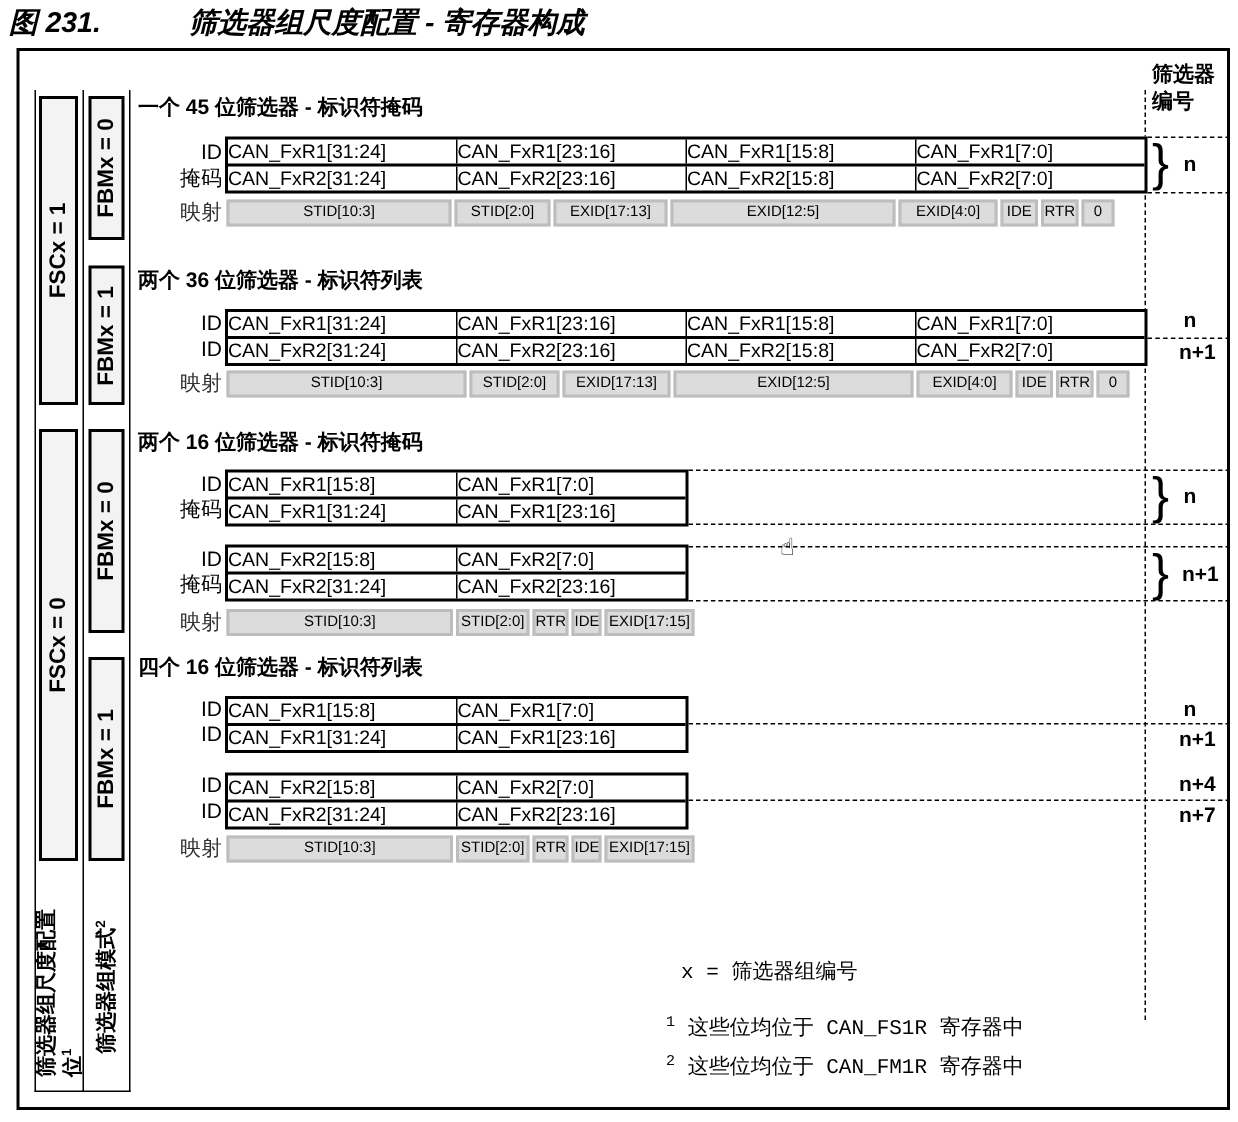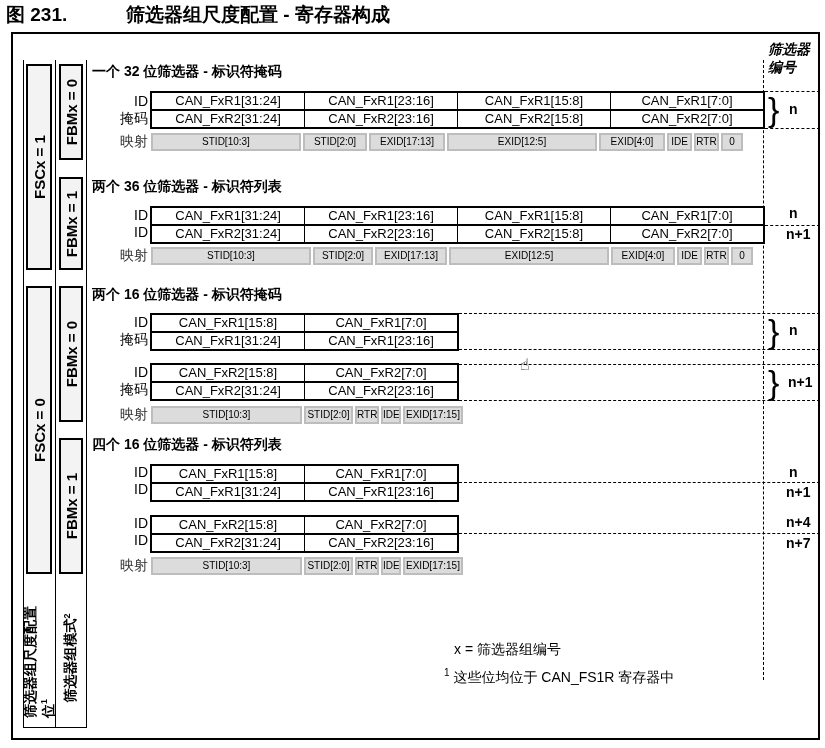--- a/index.html
+++ b/index.html
@@ -1,31 +1,31 @@
 <!DOCTYPE html>
 <html><head>
 <meta charset="utf-8">
 <style>
   html, body { margin:0; padding:0; background:#fff; }
   body { width:825px; height:748px; position:relative; overflow:hidden;
          font-family: "Liberation Sans", "DejaVu Sans", sans-serif; color:#000; }
   .abs { position:absolute; }
-  .title { left:6px; top:2px; font-size:19px; font-weight:bold; white-space:nowrap; }
+  .title { left:6px; top:2px; font-size:19px; font-weight:bold; white-space:nowrap;font-style:italic; }
   .title .fig { display:inline-block; width:120px; }
   .frame { left:11px; top:32px; width:809px; height:708px; border:2px solid #000; box-sizing:border-box; }
   .vline { width:1px; background:#000; }
   .vbox { border:2px solid #000; background:#f3f3f3; box-sizing:border-box; }
   .vtext { position:absolute; left:50%; top:50%; transform:translate(-50%,-50%) rotate(-90deg);
            white-space:nowrap; font-weight:bold; font-size:15px; }
   .sec-title { font-size:14px; font-weight:bold; white-space:nowrap; }
   .rowlbl { font-size:14px; text-align:right; width:50px; white-space:nowrap; line-height:17px; }
   .reg { border:2px solid #000; box-sizing:border-box; display:flex; flex-direction:column; background:#fff; }
   .reg .r { display:flex; flex:1; }
   .reg .r + .r { border-top:2px solid #000; }
-  .reg .c { flex:1; text-align:center; font-size:13px; line-height:15px; white-space:nowrap; overflow:hidden; }
+  .reg .c { flex:1; font-size:13px; line-height:15px; white-space:nowrap; overflow:hidden; }
   .reg .c + .c { border-left:1px solid #000; }
   .map { display:flex; height:18px; }
   .map .m { background:#dcdcdc; border:2px solid #bdbdbd; box-sizing:border-box; font-size:10px;
             text-align:center; line-height:14px; margin-right:2px; white-space:nowrap; overflow:hidden; }
   .dash-h { height:0; border-top:1px dashed #000; }
   .dash-v { width:0; border-left:1px dashed #000; }
   .fnum { font-size:14px; font-weight:bold; }
   .brace { font-size:34px; line-height:34px; font-weight:100; }
   .notes { font-size:14px; line-height:21px; }
   .notes sup { font-size:10px; }
@@ -68,28 +68,28 @@
   <span class="vtext" style="font-size:14px;line-height:14px;width:120px;white-space:normal;text-align:left;">
     <span>筛选器组尺度配置位</span><sup style="font-size:9px;">1</sup>
   </span>
 </div>
 <div class="abs" style="left:55px;top:592px;width:32px;height:132px;">
   <span class="vtext" style="font-size:14px;">
     <span>筛选器组模式</span><sup style="font-size:9px;">2</sup>
   </span>
 </div>
 
-<div class="abs" style="left:768px;top:40px;font-size:14px;font-weight:bold;line-height:18px;font-style:italic;">
+<div class="abs" style="left:768px;top:40px;font-size:14px;font-weight:bold;line-height:18px;">
   <div>筛选器</div>
   <div>编号</div>
 </div>
 
 <div class="abs dash-v" style="left:763px;top:60px;height:620px;"></div>
 
-<div class="abs sec-title" style="left:92px;top:63px;">一个 32 位筛选器 - 标识符掩码</div>
+<div class="abs sec-title" style="left:92px;top:63px;">一个 45 位筛选器 - 标识符掩码</div>
 <div class="abs rowlbl" style="left:98px;top:93px;">ID</div>
 <div class="abs rowlbl" style="left:98px;top:110px;">掩码</div>
 <div class="abs reg" style="left:150px;top:91px;width:615px;height:38px;">
   <div class="r">
     <div class="c">CAN_FxR1[31:24]</div>
     <div class="c">CAN_FxR1[23:16]</div>
     <div class="c">CAN_FxR1[15:8]</div>
     <div class="c">CAN_FxR1[7:0]</div>
   </div>
   <div class="r">
@@ -224,16 +224,17 @@
   <div class="m" style="width:20px">IDE</div>
   <div class="m" style="width:60px">EXID[17:15]</div>
 </div>
 <div class="abs dash-h" style="left:459px;top:482px;width:361px;"></div>
 <div class="abs dash-h" style="left:459px;top:533px;width:361px;"></div>
 <div class="abs fnum" style="left:789px;top:464px;">n</div>
 <div class="abs fnum" style="left:786px;top:484px;">n+1</div>
 <div class="abs fnum" style="left:786px;top:514px;">n+4</div>
 <div class="abs fnum" style="left:786px;top:535px;">n+7</div>
 
-<div class="abs notes" style="left:444px;top:640px;">
+<div class="abs notes" style="left:444px;top:640px;font-family:Liberation Mono, monospace;">
   <div style="padding-left:10px;line-height:18px;">x = 筛选器组编号</div>
-  <div style="margin-top:4px;"><sup>1</sup> <span>这些位均位于 CAN_FS1R 寄存器中</span></div>
+  <div style="margin-top:14px;"><sup>1</sup> <span>这些位均位于 CAN_FS1R 寄存器中</span></div>
+  <div><sup>2</sup> <span>这些位均位于 CAN_FM1R 寄存器中</span></div>
 </div>
 
 </body></html>

